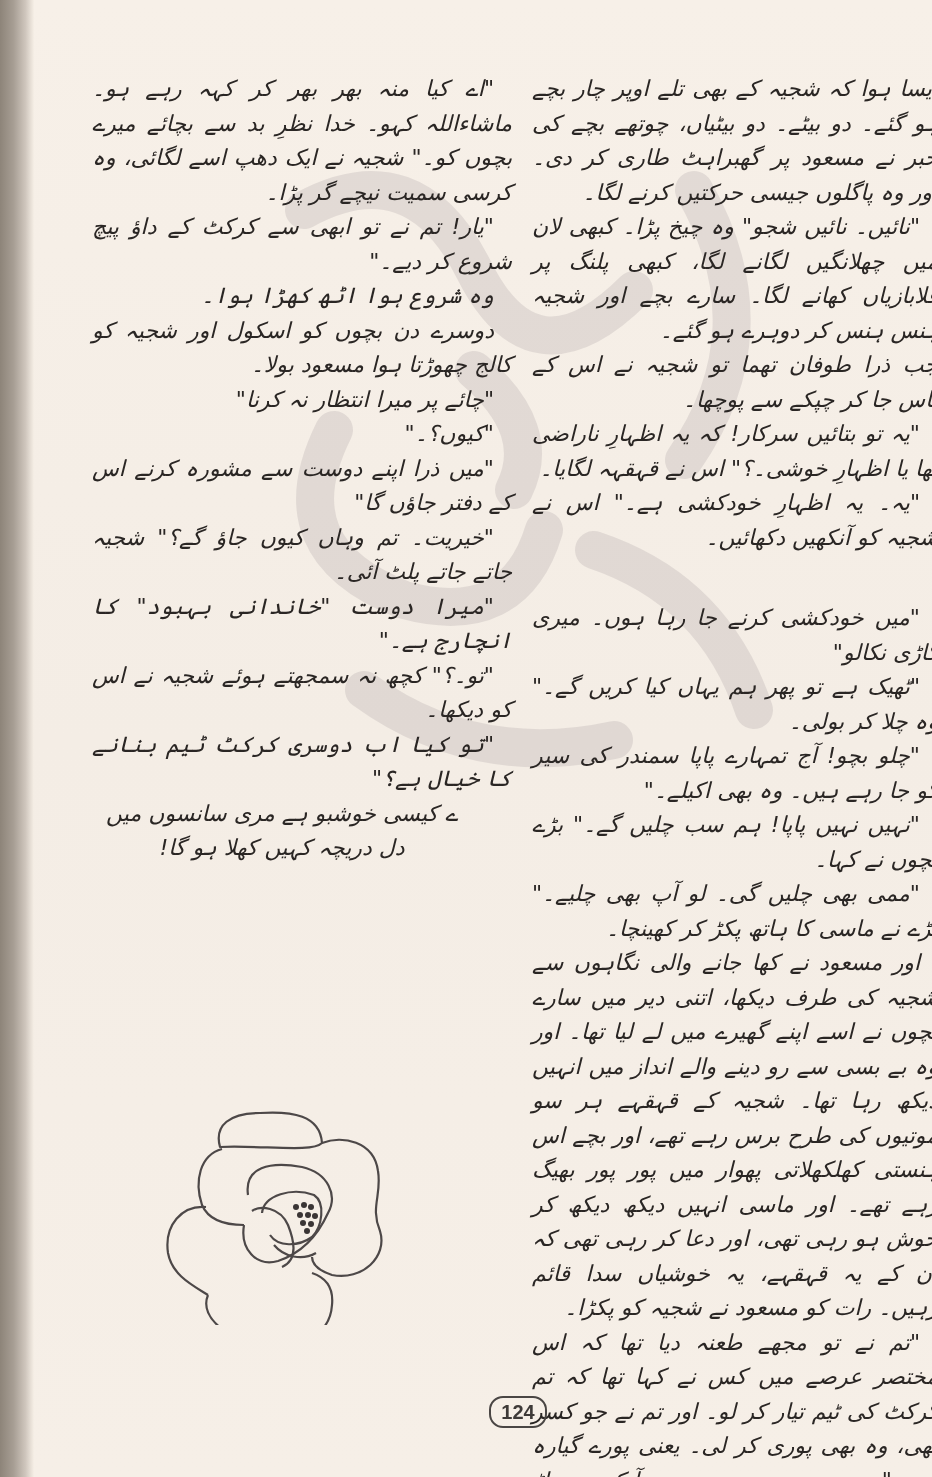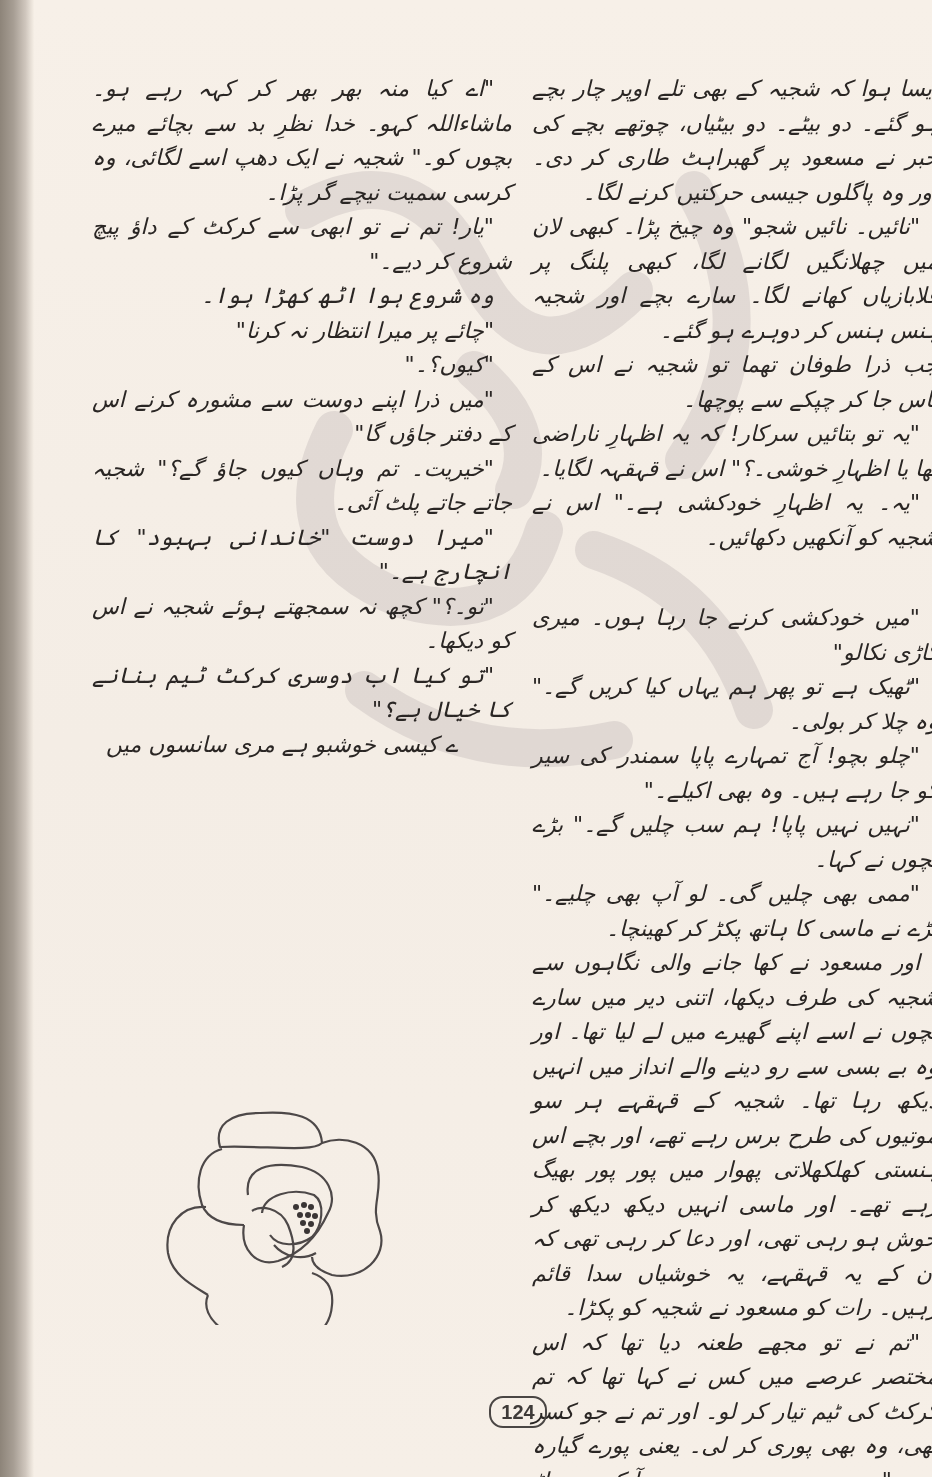--- a/index.html
+++ b/index.html
@@ -76,28 +76,30 @@
     <p class="para indent">"نہیں نہیں پاپا! ہم سب چلیں گے۔" بڑے بچوں نے کہا۔</p>
     <p class="para indent">"ممی بھی چلیں گی۔ لو آپ بھی چلیے۔" بڑے نے ماسی کا ہاتھ پکڑ کر کھینچا۔</p>
     <p class="para indent">اور مسعود نے کھا جانے والی نگاہوں سے شجیہ کی طرف دیکھا، اتنی دیر میں سارے بچوں نے اسے اپنے گھیرے میں لے لیا تھا۔ اور وہ بے بسی سے رو دینے والے انداز میں انہیں دیکھ رہا تھا۔ شجیہ کے قہقہے ہر سو موتیوں کی طرح برس رہے تھے، اور بچے اس ہنستی کھلکھلاتی پھوار میں پور پور بھیگ رہے تھے۔ اور ماسی انہیں دیکھ دیکھ کر خوش ہو رہی تھی، اور دعا کر رہی تھی کہ ان کے یہ قہقہے، یہ خوشیاں سدا قائم رہیں۔ رات کو مسعود نے شجیہ کو پکڑا۔</p>
     <p class="para indent">"تم نے تو مجھے طعنہ دیا تھا کہ اس مختصر عرصے میں کس نے کہا تھا کہ تم کرکٹ کی ٹیم تیار کر لو۔ اور تم نے جو کسر تھی، وہ بھی پوری کر لی۔ یعنی پورے گیارہ بچے۔" مسعود نے حیرت سے آنکھیں پھاڑ دیں۔</p>
   </div>
 
   <div class="col col-left">
     <p class="para indent">"اے کیا منہ بھر بھر کر کہہ رہے ہو۔ ماشاءاللہ کہو۔ خدا نظرِ بد سے بچائے میرے بچوں کو۔" شجیہ نے ایک دھپ اسے لگائی، وہ کرسی سمیت نیچے گر پڑا۔</p>
     <p class="para indent">"یار! تم نے تو ابھی سے کرکٹ کے داؤ پیچ شروع کر دیے۔"</p>
     <p class="para indent">وہ شروع ہوا اٹھ کھڑا ہوا۔</p>
+    <p class="para indent">دوسرے دن بچوں کو اسکول اور شجیہ کو کالج چھوڑتا ہوا مسعود بولا۔</p>
     <p class="para indent">"چائے پر میرا انتظار نہ کرنا"</p>
     <p class="para indent">"کیوں؟۔"</p>
     <p class="para indent">"میں ذرا اپنے دوست سے مشورہ کرنے اس کے دفتر جاؤں گا"</p>
     <p class="para indent">"خیریت۔ تم وہاں کیوں جاؤ گے؟" شجیہ جاتے جاتے پلٹ آئی۔</p>
     <p class="para indent">"میرا دوست "خاندانی بہبود" کا انچارج ہے۔"</p>
     <p class="para indent">"تو۔؟" کچھ نہ سمجھتے ہوئے شجیہ نے اس کو دیکھا۔</p>
     <p class="para indent">"تو کیا اب دوسری کرکٹ ٹیم بنانے کا خیال ہے؟"</p>
     <p class="para verse">ے کیسی خوشبو ہے مری سانسوں میں</p>
+    <p class="para verse">دل دریچہ کہیں کھلا ہو گا!</p>
   </div>
 
   <svg class="rose" viewBox="0 0 240 240">
     <g fill="none" stroke="#4d4848" stroke-width="2.2" stroke-linejoin="round">
       <path d="M68 62 C 62 40, 78 28, 108 28 C 140 26, 168 30, 170 58 C 160 68, 110 60, 68 62 Z"></path>
       <path d="M170 58 C 190 50, 222 56, 226 86 C 230 110, 218 122, 228 146 C 236 172, 210 196, 180 190 C 168 186, 160 180, 160 172"></path>
       <path d="M70 64 C 48 70, 42 96, 50 120 C 56 134, 70 140, 92 140"></path>
       <path d="M54 122 C 30 120, 12 140, 16 168 C 20 190, 40 200, 56 210"></path>
       <path d="M56 210 C 46 234, 80 258, 120 260 C 150 262, 178 250, 180 220 C 182 200, 172 192, 160 188"></path>
       <path d="M96 110 C 92 82, 118 76, 150 82 C 176 88, 186 110, 176 128 C 166 150, 150 168, 126 176 C 104 182, 88 164, 92 140"></path>

